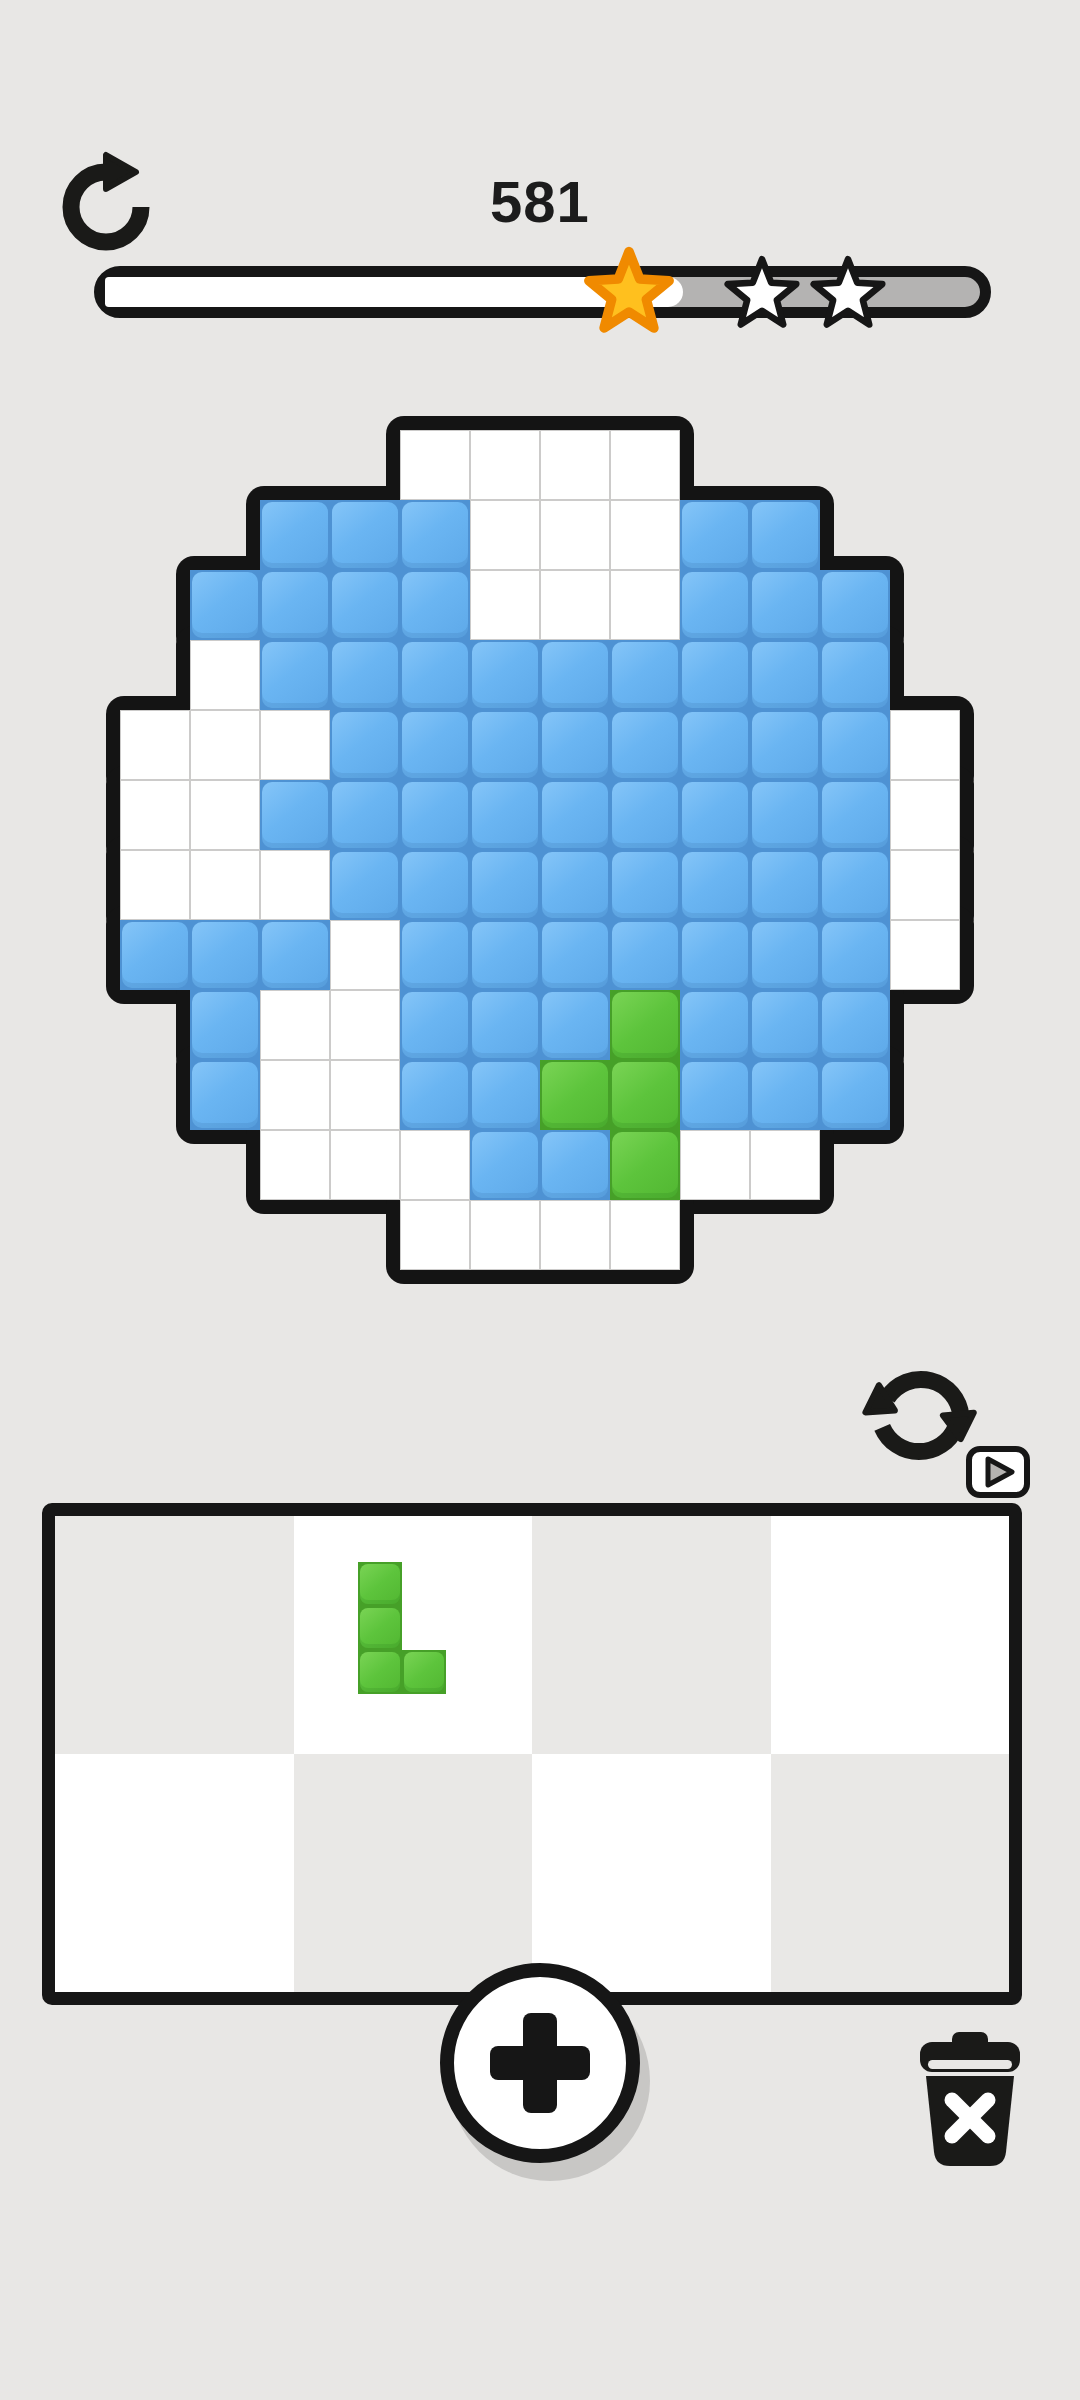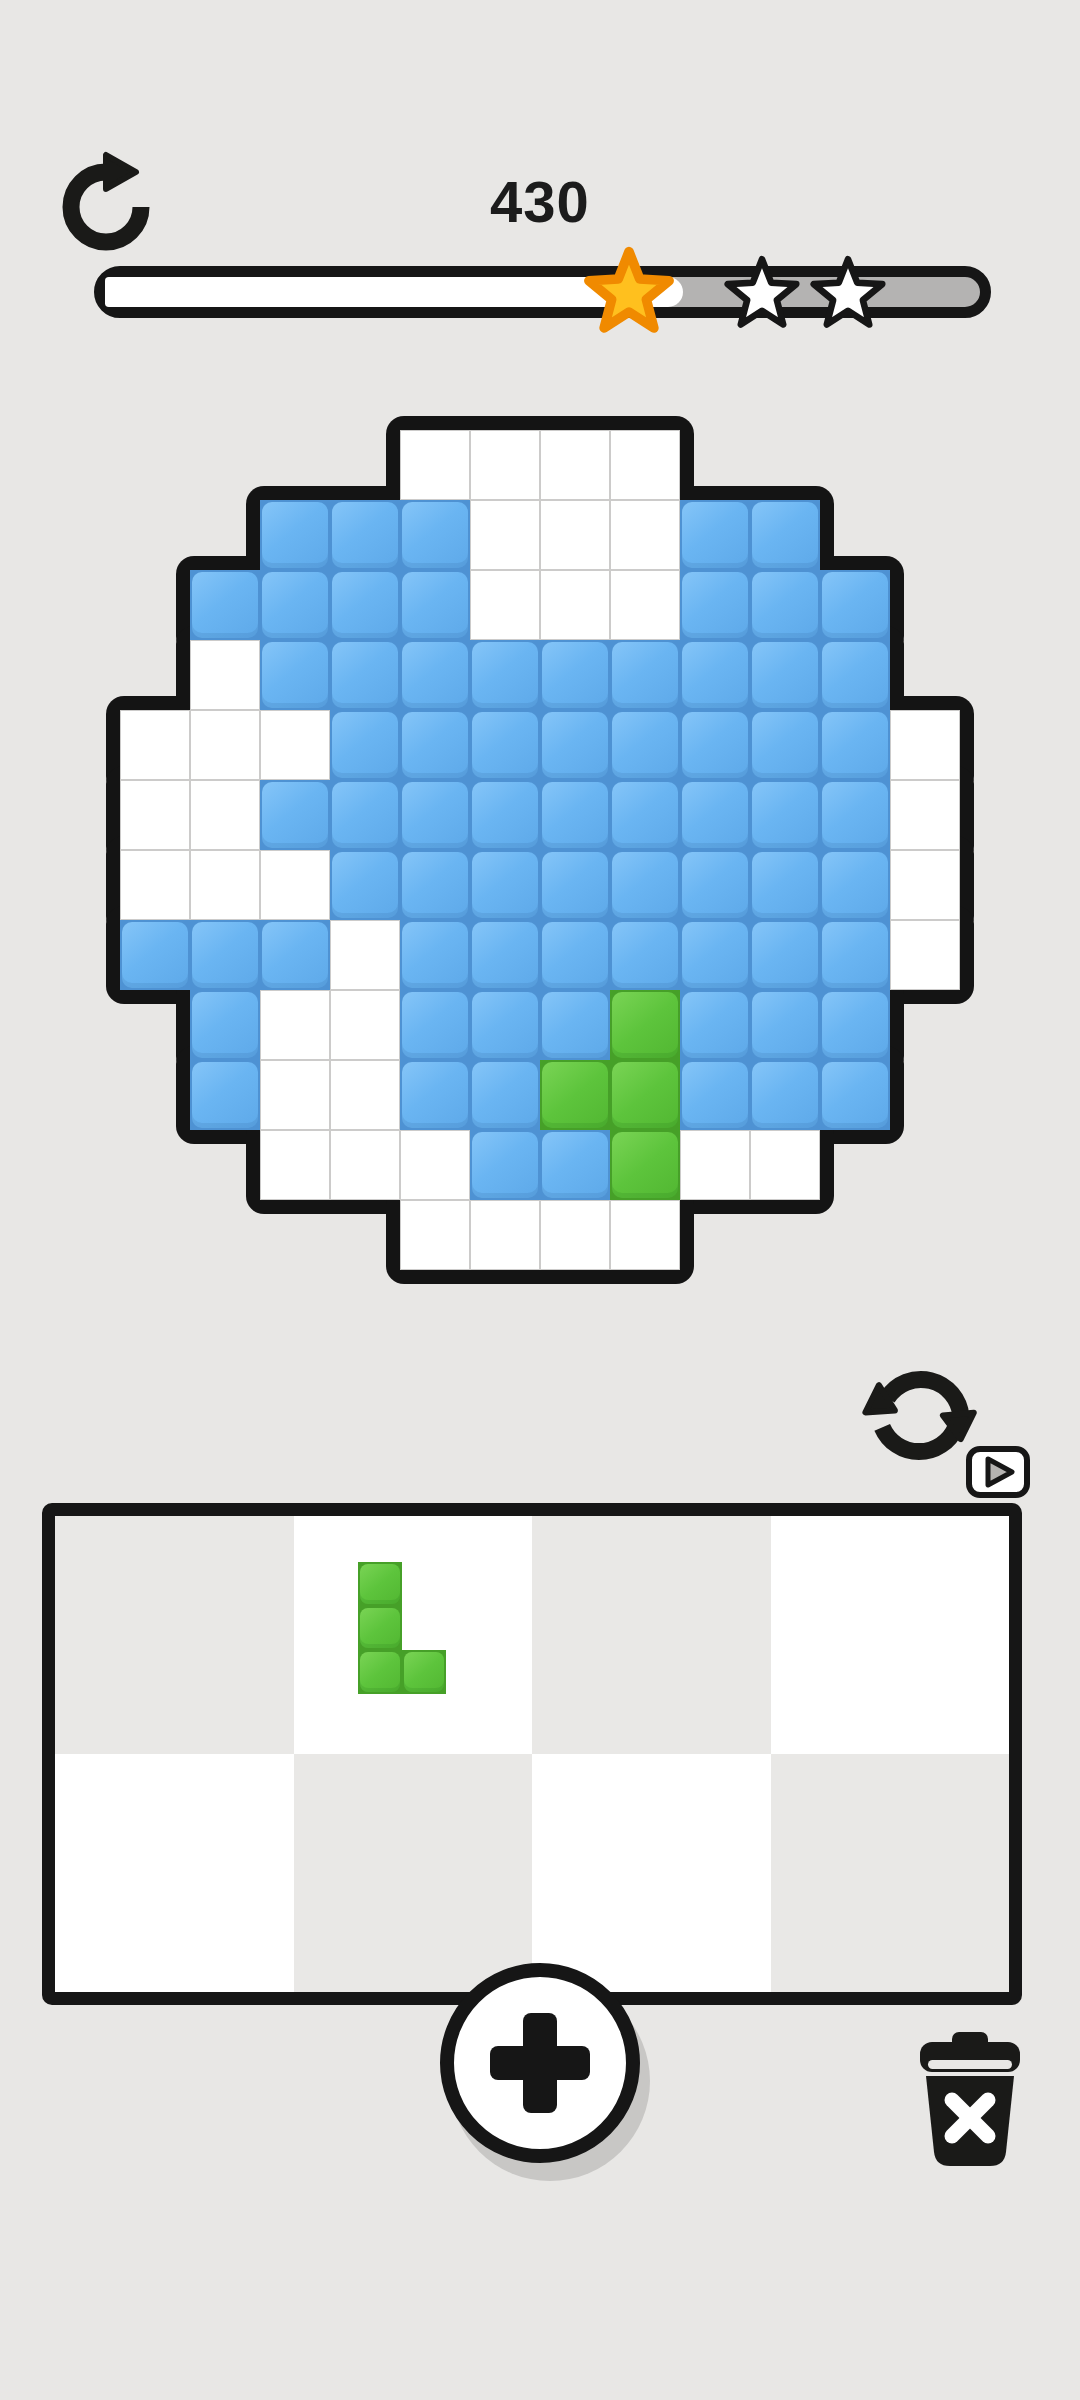--- a/index.html
+++ b/index.html
@@ -77,21 +77,21 @@
 
 <div class="screen">
 
   <div class="abs restart-btn">
     <svg width="100" height="115" viewBox="0 0 100 115">
       <path d="M50,22 A35,35 0 1 0 85,57" fill="none" stroke="#1a1a18" stroke-width="17"></path>
       <polygon points="80,22 50,5 50,39" fill="#1a1a18" stroke="#1a1a18" stroke-width="6" stroke-linejoin="round"></polygon>
     </svg>
   </div>
 
-  <div class="abs score">430</div>
+  <div class="abs score">581</div>
 
   <div class="abs progress-track">
     <div class="progress-fill"></div>
   </div>
   <div>
       <svg width="96" height="96" viewBox="0 0 100 100" class="abs star" style="left: 581px; top: 242px;">
         <polygon points="50.0,10.0 61.2,38.6 91.8,40.4 68.1,59.9 75.9,89.6 50.0,73.0 24.1,89.6 31.9,59.9 8.2,40.4 38.8,38.6" fill="#ffc01e" stroke="#f08a00" stroke-width="10" stroke-linejoin="round"></polygon>
       </svg>
       <svg width="82" height="82" viewBox="0 0 100 100" class="abs star" style="left: 721px; top: 251px;">
         <polygon points="50.0,10.0 61.2,38.6 91.8,40.4 68.1,59.9 75.9,89.6 50.0,73.0 24.1,89.6 31.9,59.9 8.2,40.4 38.8,38.6" fill="#ffffff" stroke="#161616" stroke-width="8" stroke-linejoin="round"></polygon>

